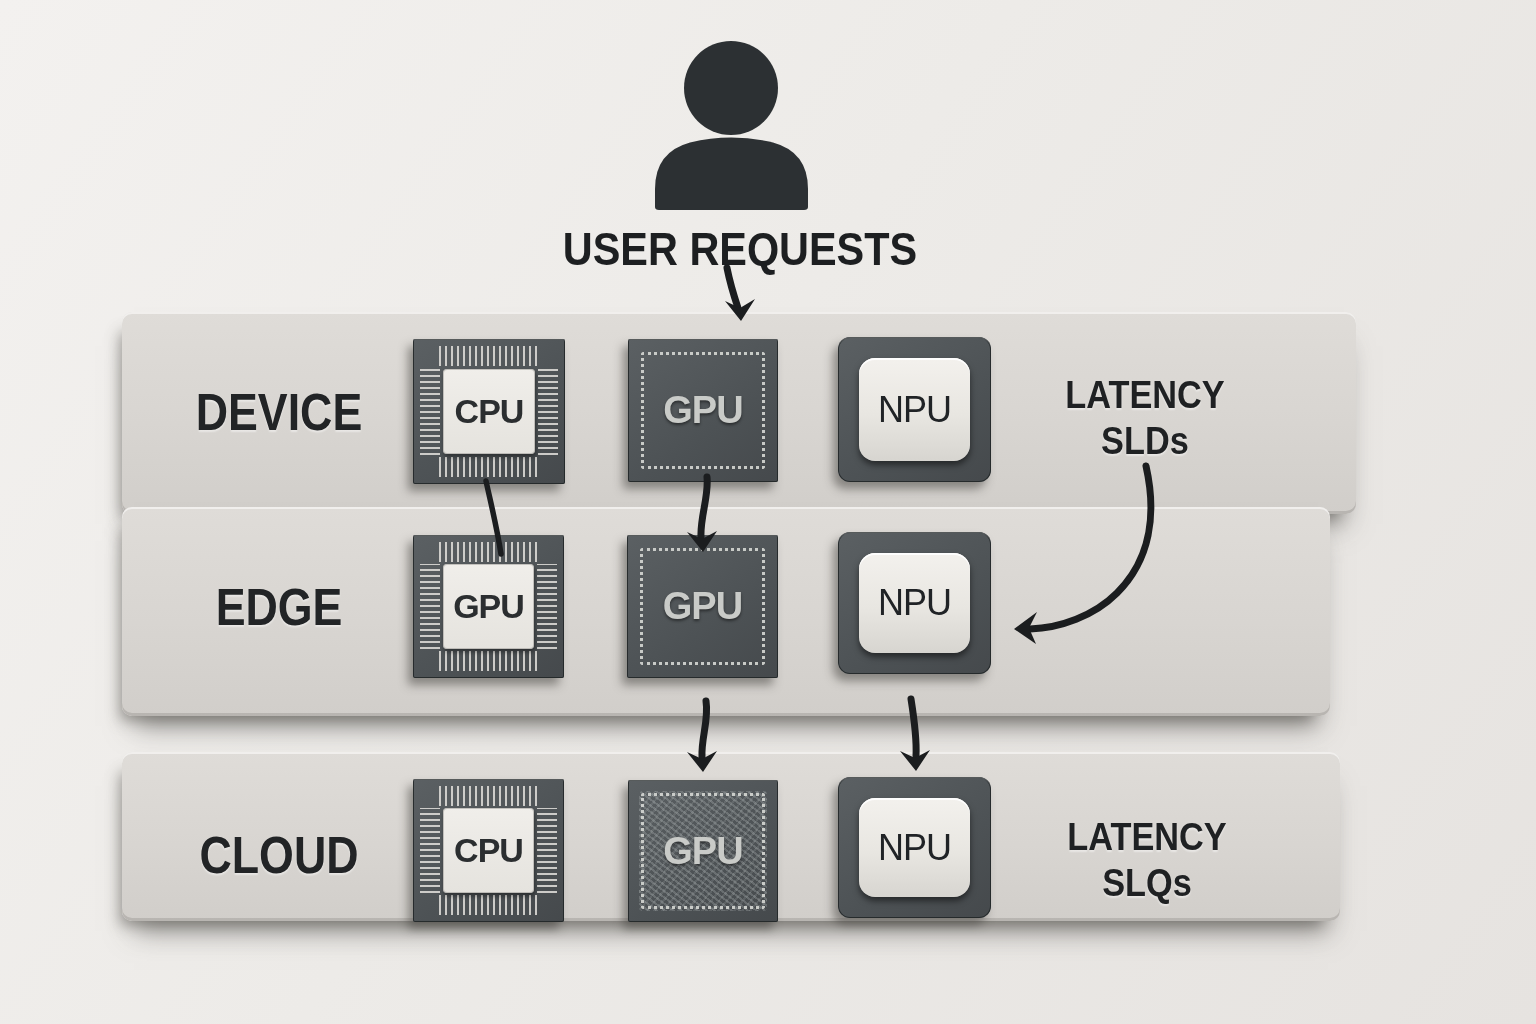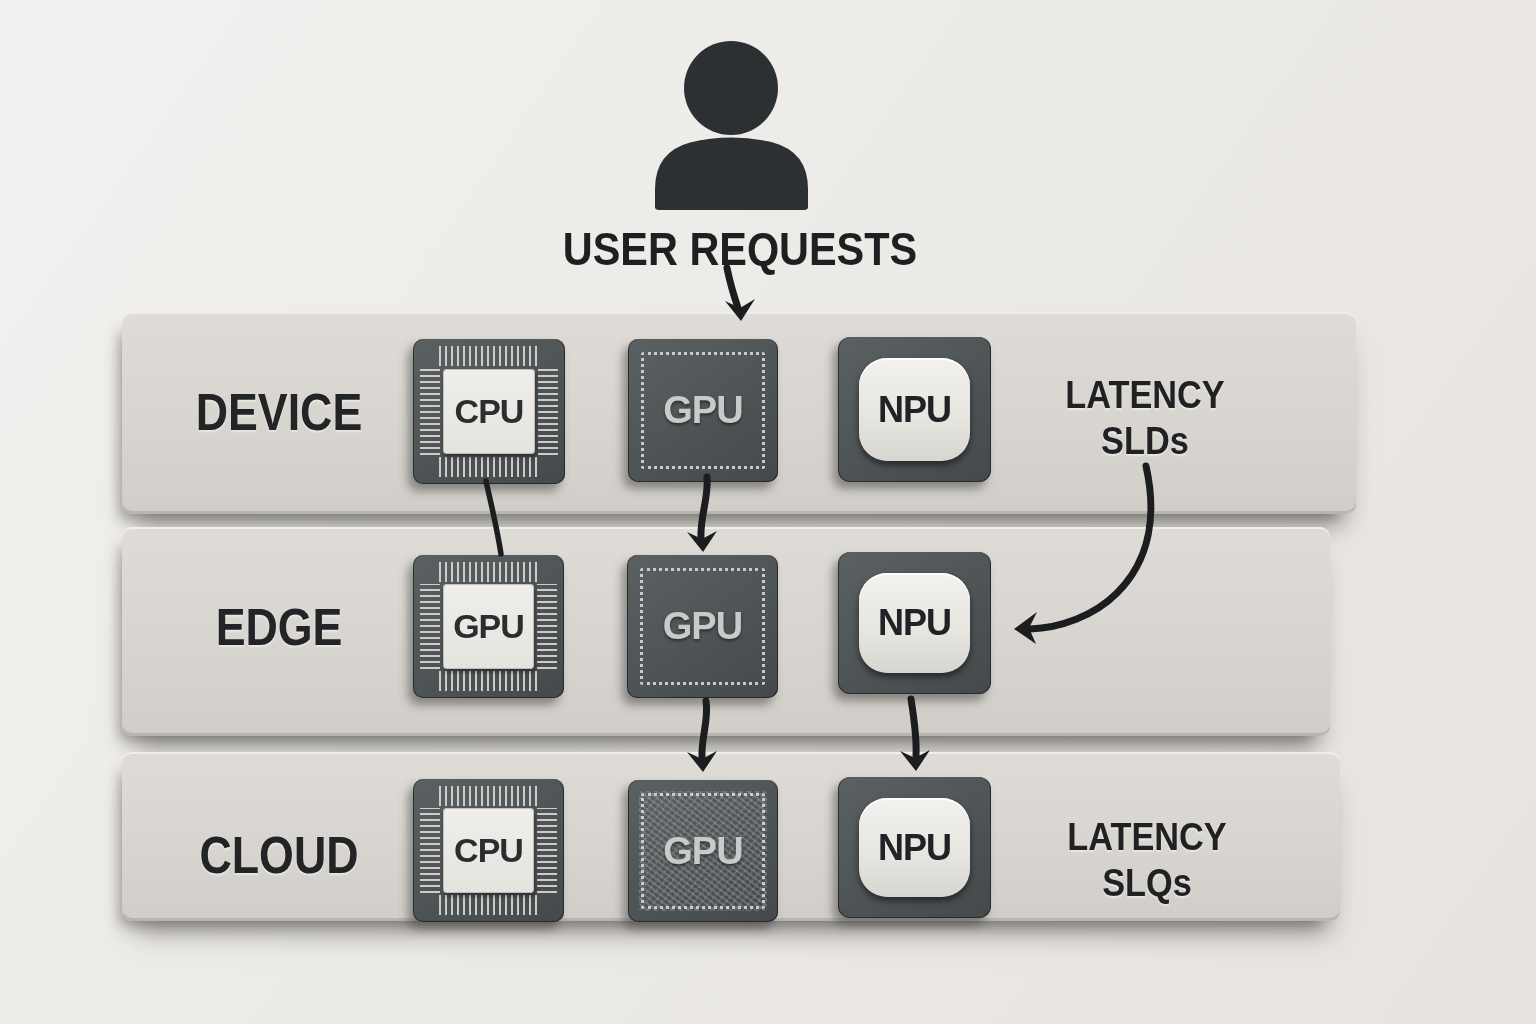--- a/index.html
+++ b/index.html
@@ -14,21 +14,21 @@
   .panel{
     position:absolute;left:122px;border-radius:10px;
     background:linear-gradient(180deg,#dfdcd8 0%,#d8d5d1 55%,#d1cecA 100%);
     box-shadow:
       inset 0 2px 0 rgba(255,255,255,.55),
       inset 0 -3px 0 rgba(110,108,104,.25),
       -10px 12px 14px -8px rgba(88,85,80,.5),
       0 22px 26px -12px rgba(70,68,64,.55);
   }
   #tier-device{top:312px;width:1234px;height:202px;}
-  #tier-edge{top:527px;width:1208px;height:209px;}
+  #tier-edge{top:507px;width:1208px;height:209px;}
   #tier-cloud{top:752px;width:1218px;height:169px;}
 
   .tier-label{
     position:absolute;left:46px;width:222px;text-align:center;
     font-size:52px;font-weight:800;letter-spacing:0;color:#222426;
     transform:scaleX(.86);transform-origin:center;
     text-shadow:0 2px 2px rgba(255,255,255,.45);
   }
   #tier-device .tier-label{top:70px;}
   #tier-edge .tier-label{top:70px;}
@@ -39,21 +39,21 @@
     position:absolute;width:256px;text-align:center;
     font-size:39px;font-weight:800;line-height:1.18;color:#1f2123;
     transform:scaleX(.88);transform-origin:center;
     text-shadow:0 2px 2px rgba(255,255,255,.45);
   }
   #tier-device .annotation{left:895px;top:60px;}
   #tier-cloud .annotation{left:897px;top:62px;}
 
   
   .chip{
-    position:absolute;border-radius:10px;
+    position:absolute;border-radius:2px;
     background:linear-gradient(145deg,#5b6063 0%,#4d5255 60%,#45494c 100%);
     box-shadow:
       inset 0 1px 0 rgba(255,255,255,.22),
       inset 0 0 0 1px rgba(32,36,38,.85),
       -5px 7px 10px rgba(62,60,56,.5);
   }
   .pin{position:absolute;opacity:.88;}
   .pin-t{top:7px;left:17%;right:17%;height:20px;
     background:repeating-linear-gradient(90deg,#dedcd8 0 2px,transparent 2px 6px);}
   .pin-b{bottom:7px;left:17%;right:17%;height:20px;
@@ -78,25 +78,25 @@
     background-image:
       repeating-linear-gradient(37deg,rgba(195,201,201,.25) 0 2px,transparent 2px 5px),
       repeating-linear-gradient(-49deg,rgba(172,178,178,.2) 0 2px,transparent 2px 6px);
   }
   .label-light{
     position:absolute;inset:0;display:flex;align-items:center;justify-content:center;
     font-size:38px;font-weight:800;letter-spacing:-1px;color:#c9cbc8;
     text-shadow:0 2px 3px rgba(0,0,0,.45);
   }
   .key{
-    position:absolute;inset:21px;border-radius:28px;
+    position:absolute;inset:21px;border-radius:16px;
     background:linear-gradient(180deg,#f3f1ed 0%,#e8e6e1 55%,#d7d5d0 100%);
     box-shadow:0 4px 6px rgba(0,0,0,.5), inset 0 2px 0 rgba(255,255,255,.9);
     display:flex;align-items:center;justify-content:center;
-    font-size:36px;font-weight:700;letter-spacing:-1px;color:#202326;
+    font-size:36px;font-weight:400;letter-spacing:-1px;color:#202326;
   }
 
   
   #user-requests-heading{
     position:absolute;left:470px;top:222px;width:540px;text-align:center;
     font-size:46px;font-weight:800;color:#1d1f21;
     transform:scaleX(.9);transform-origin:center;
   }
 
   

